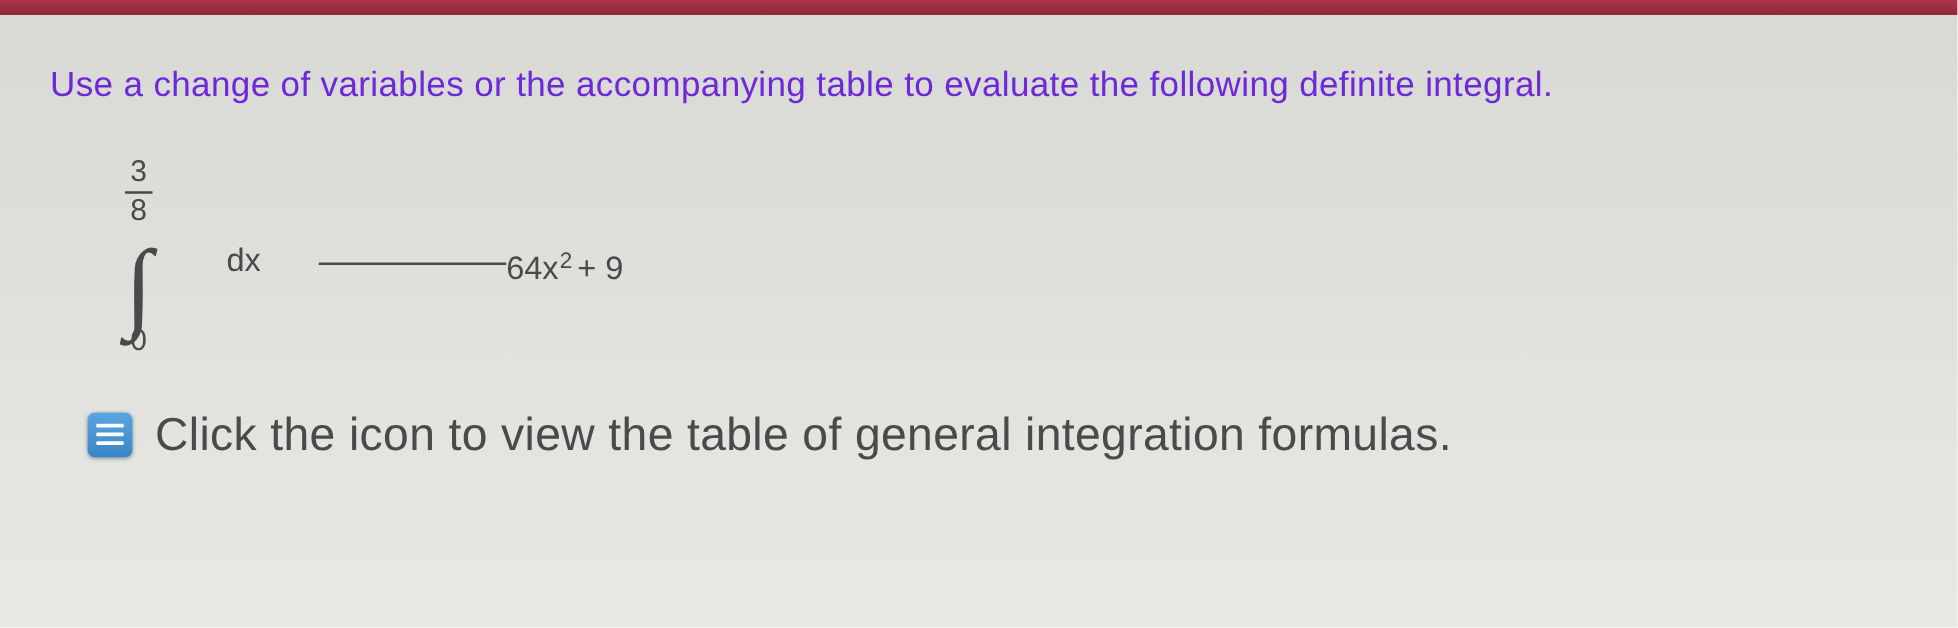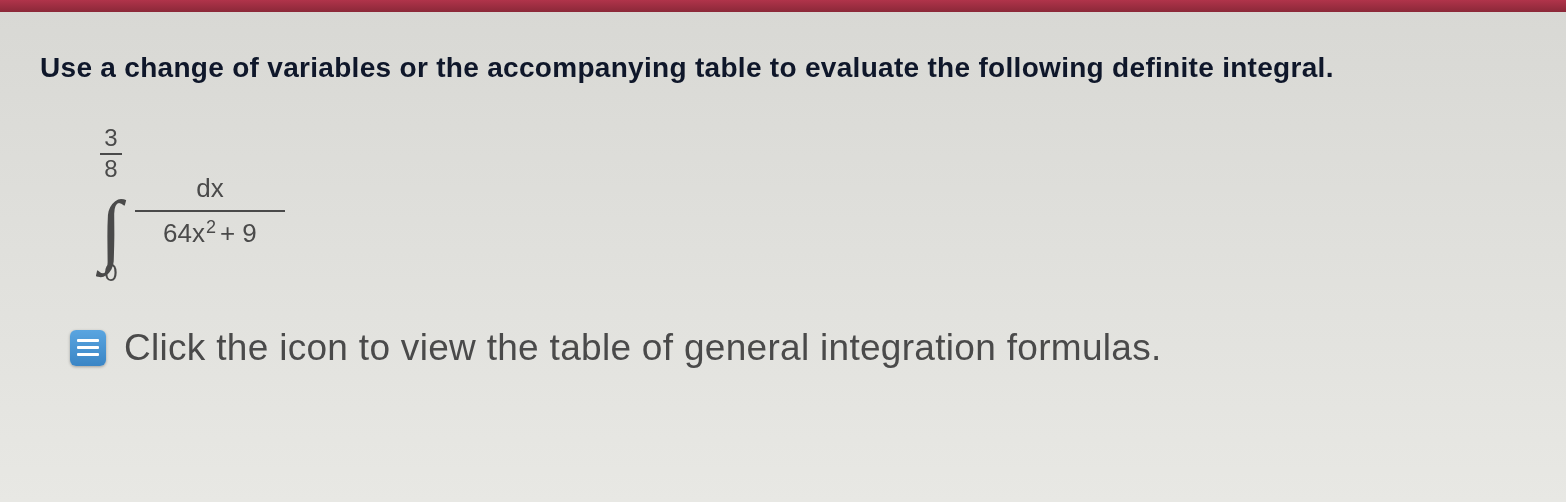--- a/index.html
+++ b/index.html
@@ -18,24 +18,23 @@
     .top-bar {
       width: 100%;
       height: 12px;
       background: linear-gradient(180deg, #b0344a 0%, #8b2838 100%);
     }
     .content {
       padding: 40px 40px 30px 40px;
     }
     .instruction {
       font-size: 28px;
-      color: #0f172a;
+      color: #6d28d9;
       margin-bottom: 40px;
       letter-spacing: 0.3px;
-      font-weight: bold;
     }
     .integral-area {
       margin-left: 60px;
       margin-bottom: 40px;
       color: #4a4a4a;
       font-size: 26px;
     }
     .integral-row {
       display: flex;
       align-items: center;
@@ -67,21 +66,21 @@
       font-family: 'Times New Roman', serif;
       font-weight: 300;
       margin: -5px 0;
     }
     .lower-lim {
       font-size: 24px;
       margin-top: -5px;
     }
     .integrand-frac {
       display: flex;
-      flex-direction: column;
+      flex-direction: row;
       align-items: center;
       margin-left: 5px;
       margin-top: 12px;
     }
     .integrand-frac .numerator {
       font-size: 26px;
       padding-bottom: 6px;
       min-width: 120px;
       text-align: center;
     }

